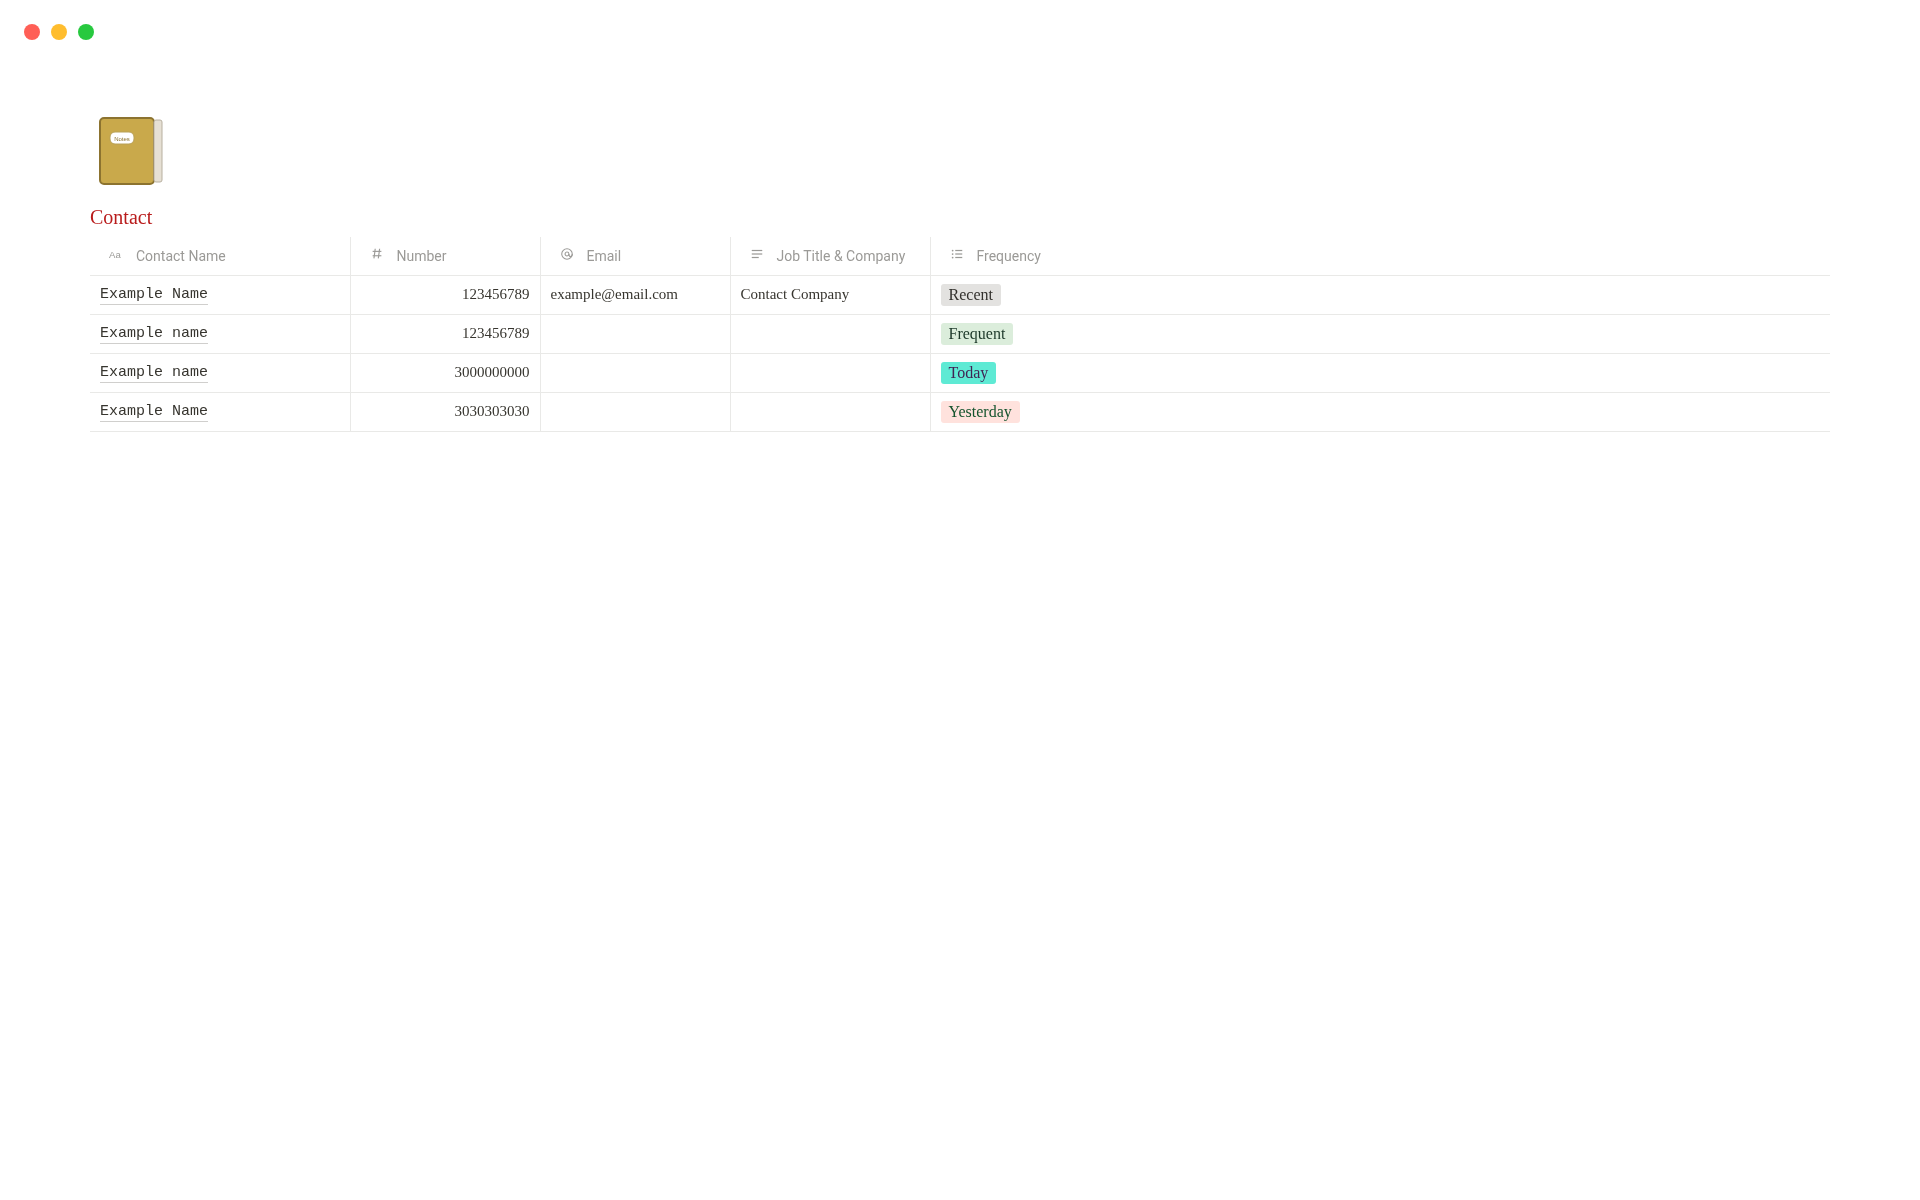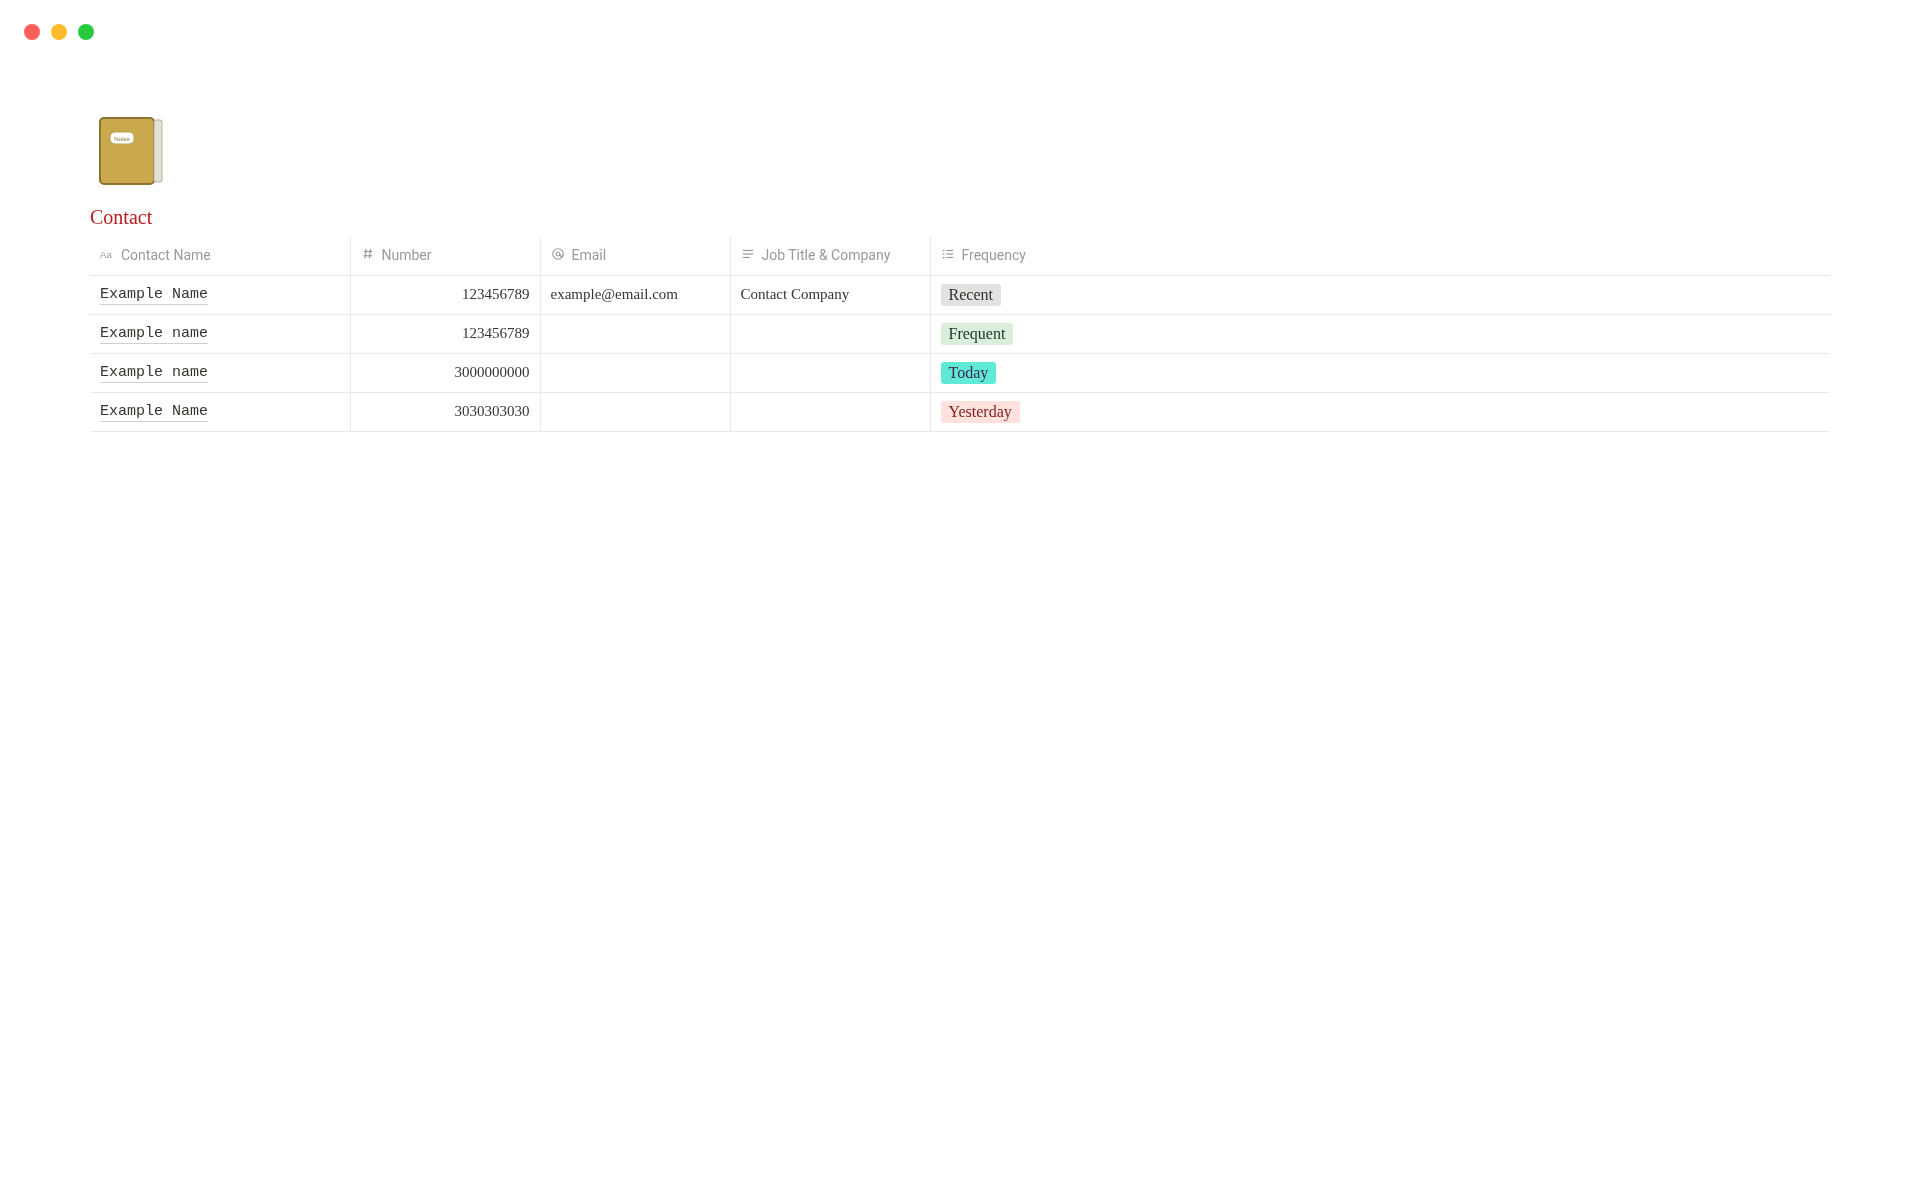--- a/index.html
+++ b/index.html
@@ -91,37 +91,37 @@
   .db-table th:last-child, .db-table td:last-child { border-right: none; }
   .db-table tbody tr:last-child td { border-bottom: 1px solid #e9e9e7; }
   .db-table thead th { border-top: none; }
 
   .col-name   { width: 260px; }
   .col-number { width: 190px; }
   .col-email  { width: 190px; }
   .col-job    { width: 200px; }
   .col-freq   { width: auto; }
 
-  .th-wrap { display: flex; align-items: flex-start; gap: 7px; }
+  .th-wrap { display: flex; align-items: flex-end; gap: 13px; margin-left: 9px; }
   .th-wrap svg { flex-shrink: 0; color: #9b9a97; }
 
   .cell-number { text-align: right; color: #37352f; }
   .cell-name   { color: #37352f; font-family: Liberation Mono, monospace; }
   .cell-name span { border-bottom: 1px solid #d0cfcd; padding-bottom: 1px; }
 
   .tag {
     display: inline-block;
     padding: 2px 8px;
     border-radius: 3px;
     font-size: 16px;
   }
   .tag-gray   { background: #e3e2e0; color: #32302c; }
   .tag-green  { background: #dbeddb; color: #1c3829; }
   .tag-purple { background: #5eead4; color: #412454; }
-  .tag-red    { background: #ffe2dd; color: #7f1d1d; }
+  .tag-red    { background: #ffe2dd; color: #14532d; }
 </style>
 </head>
 <body>
 
 <div class="traffic-lights">
   <div class="traffic-dot traffic-red"></div>
   <div class="traffic-dot traffic-yellow"></div>
   <div class="traffic-dot traffic-green"></div>
 </div>
 

